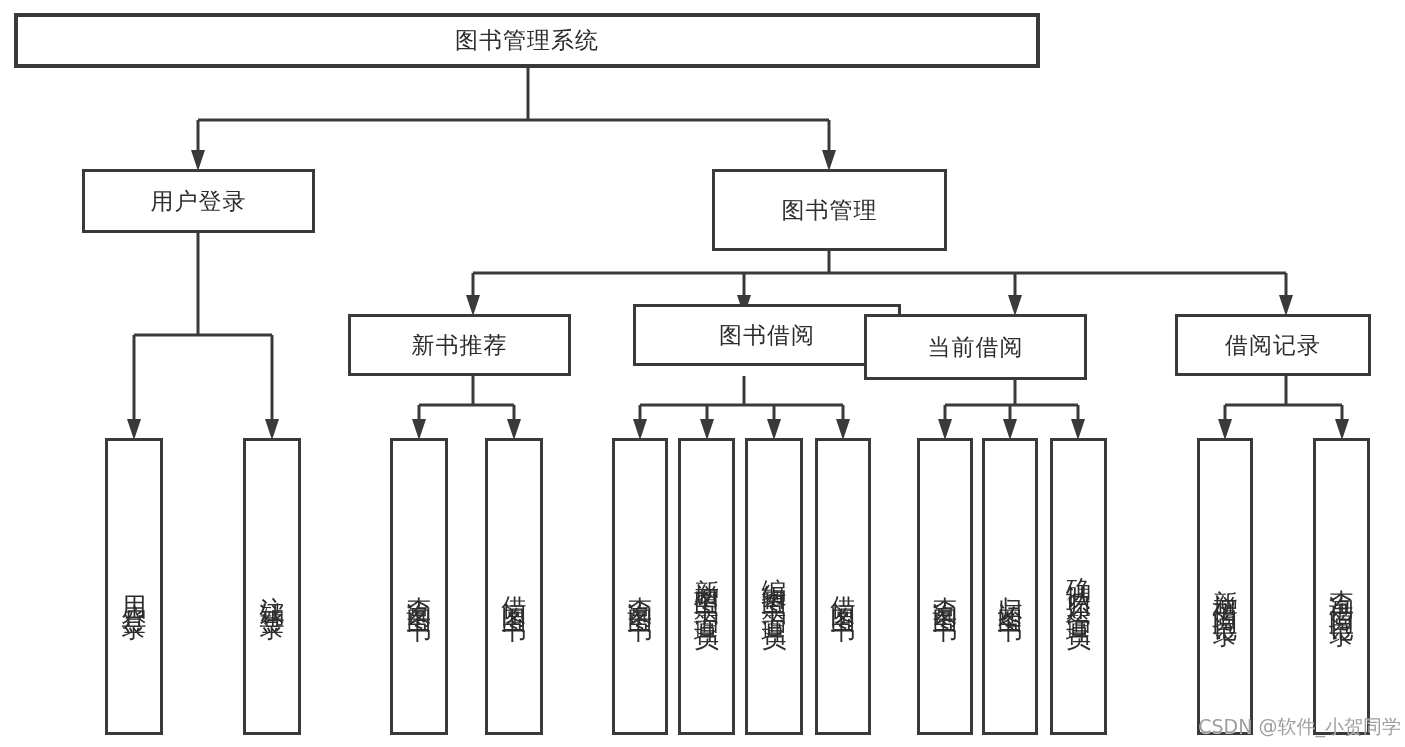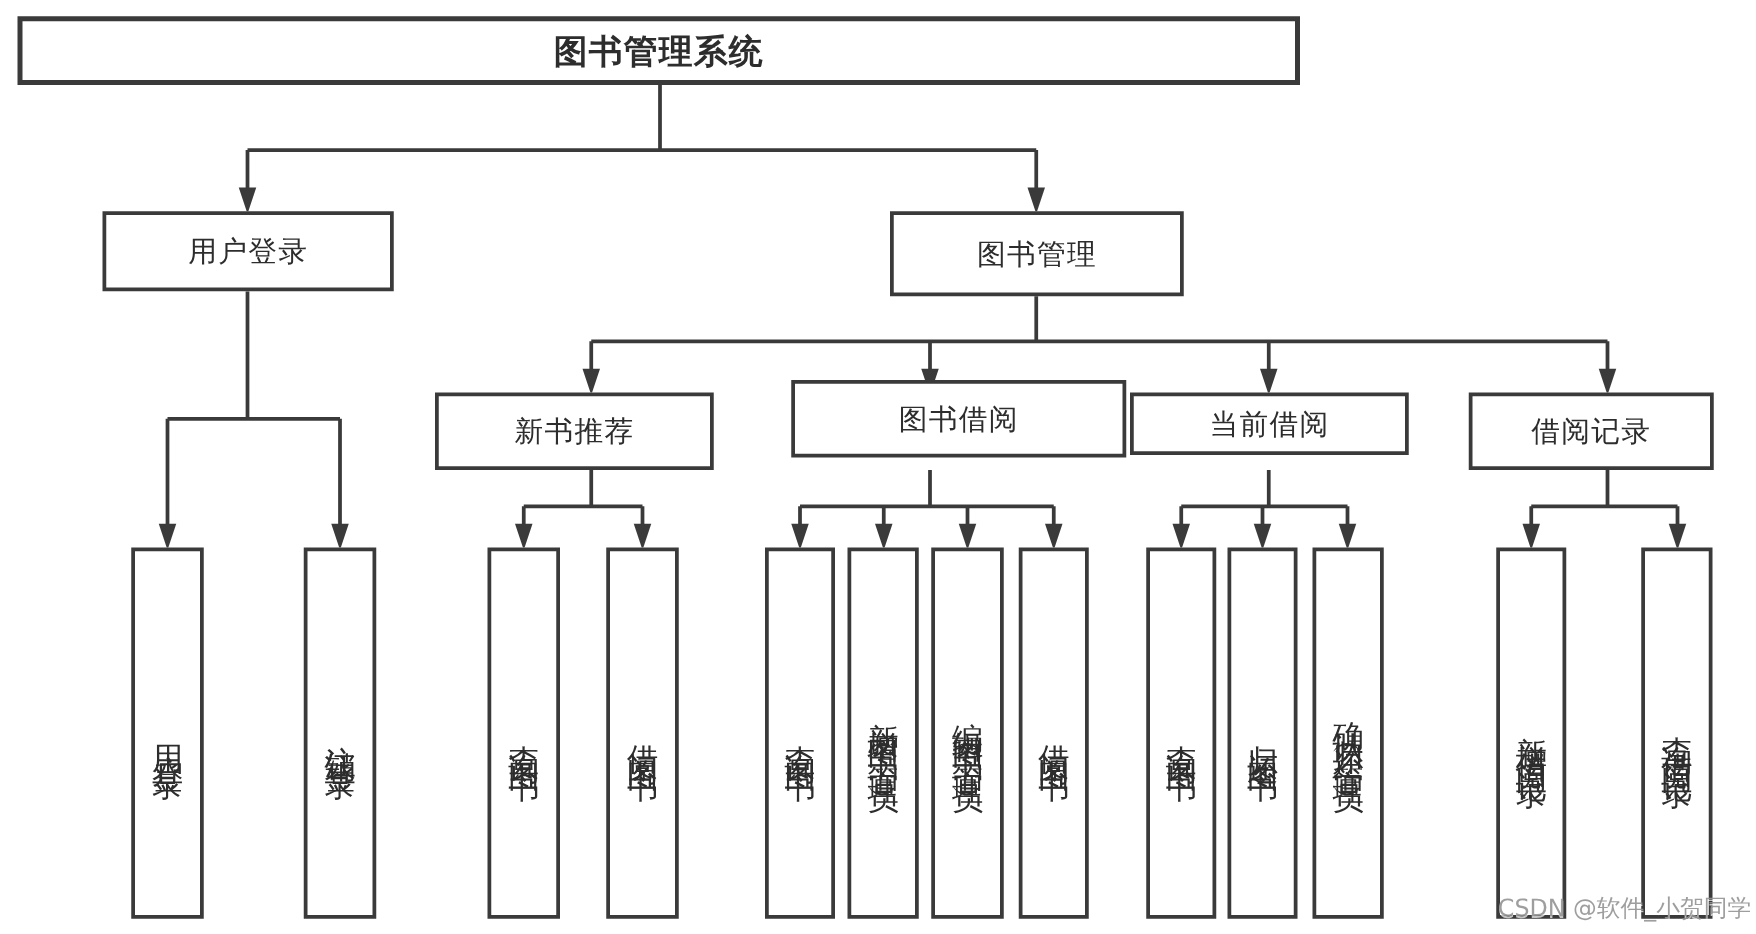--- a/index.html
+++ b/index.html
@@ -26,37 +26,37 @@
     border: 3px solid #3a3a3a;
     background: #ffffff;
     color: #2d2d2d;
     display: flex;
     align-items: center;
     justify-content: center;
     text-align: center;
     z-index: 2;
   }
   .hbox { font-size: 23px; letter-spacing: 1px; }
-  .root-box { border-width: 4px; font-size: 27px; font-weight: bold; }
+  .root-box { border-width: 4px; font-size: 23px; }
   .vbox {
     writing-mode: vertical-rl;
     text-orientation: mixed;
     font-size: 25px;
     letter-spacing: 7px;
     line-height: 1;
     padding-top: 6px;
   }
 
   
   .n-root            { left: 14px;   top: 13px;  width: 1026px; height: 55px; }
   .n-user-login      { left: 82px;   top: 169px; width: 233px;  height: 64px; }
-  .n-book-mgmt       { left: 712px;  top: 169px; width: 235px;  height: 68px; }
+  .n-book-mgmt       { left: 712px;  top: 169px; width: 235px;  height: 82px; }
   .n-new-book-rec    { left: 348px;  top: 314px; width: 223px;  height: 62px; }
   .n-book-borrow     { left: 633px;  top: 304px; width: 268px;  height: 62px; }
-  .n-current-borrow  { left: 904px;  top: 314px; width: 223px;  height: 50px; }
+  .n-current-borrow  { left: 864px;  top: 314px; width: 223px;  height: 66px; }
   .n-borrow-records  { left: 1175px; top: 314px; width: 196px;  height: 62px; }
 
   .n-v1  { left: 105px;  top: 438px; width: 58px; height: 297px; }
   .n-v2  { left: 243px;  top: 438px; width: 58px; height: 297px; }
   .n-v3  { left: 390px;  top: 438px; width: 58px; height: 297px; }
   .n-v4  { left: 485px;  top: 438px; width: 58px; height: 297px; }
   .n-v5  { left: 612px;  top: 438px; width: 56px; height: 297px; }
   .n-v6  { left: 678px;  top: 438px; width: 57px; height: 297px; }
   .n-v7  { left: 745px;  top: 438px; width: 58px; height: 297px; }
   .n-v8  { left: 815px;  top: 438px; width: 56px; height: 297px; }

